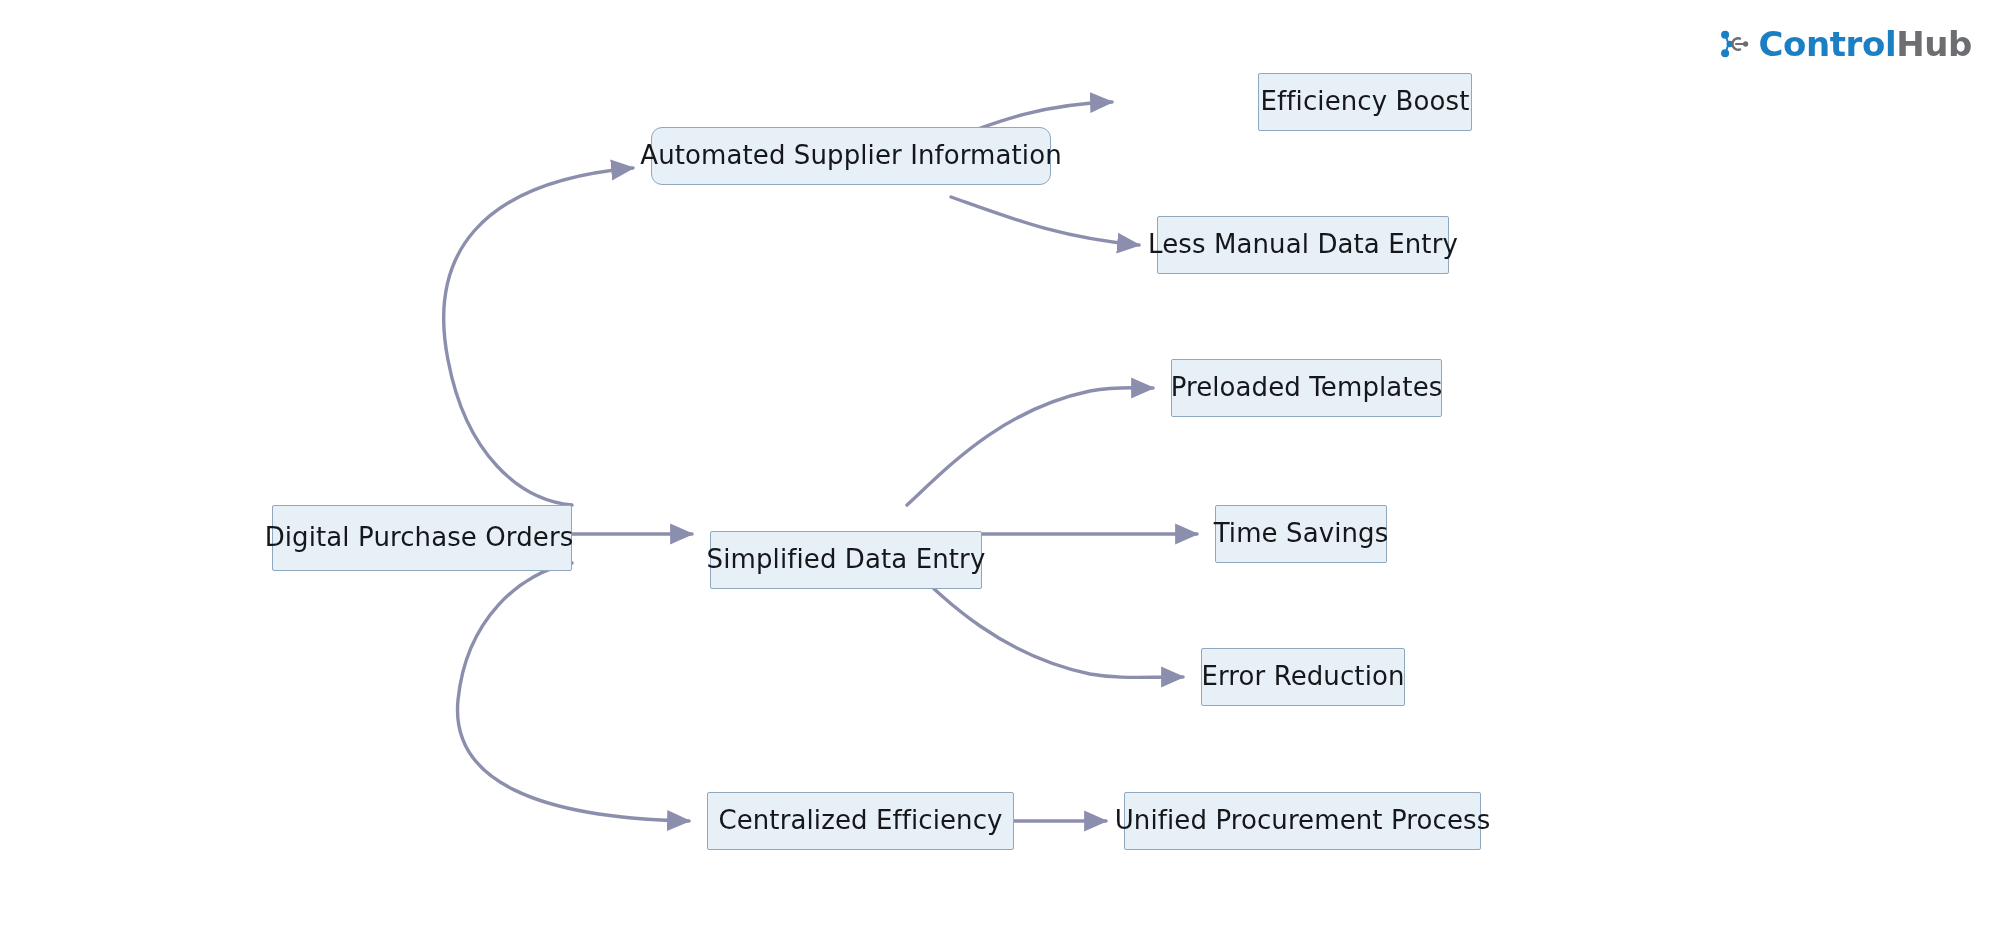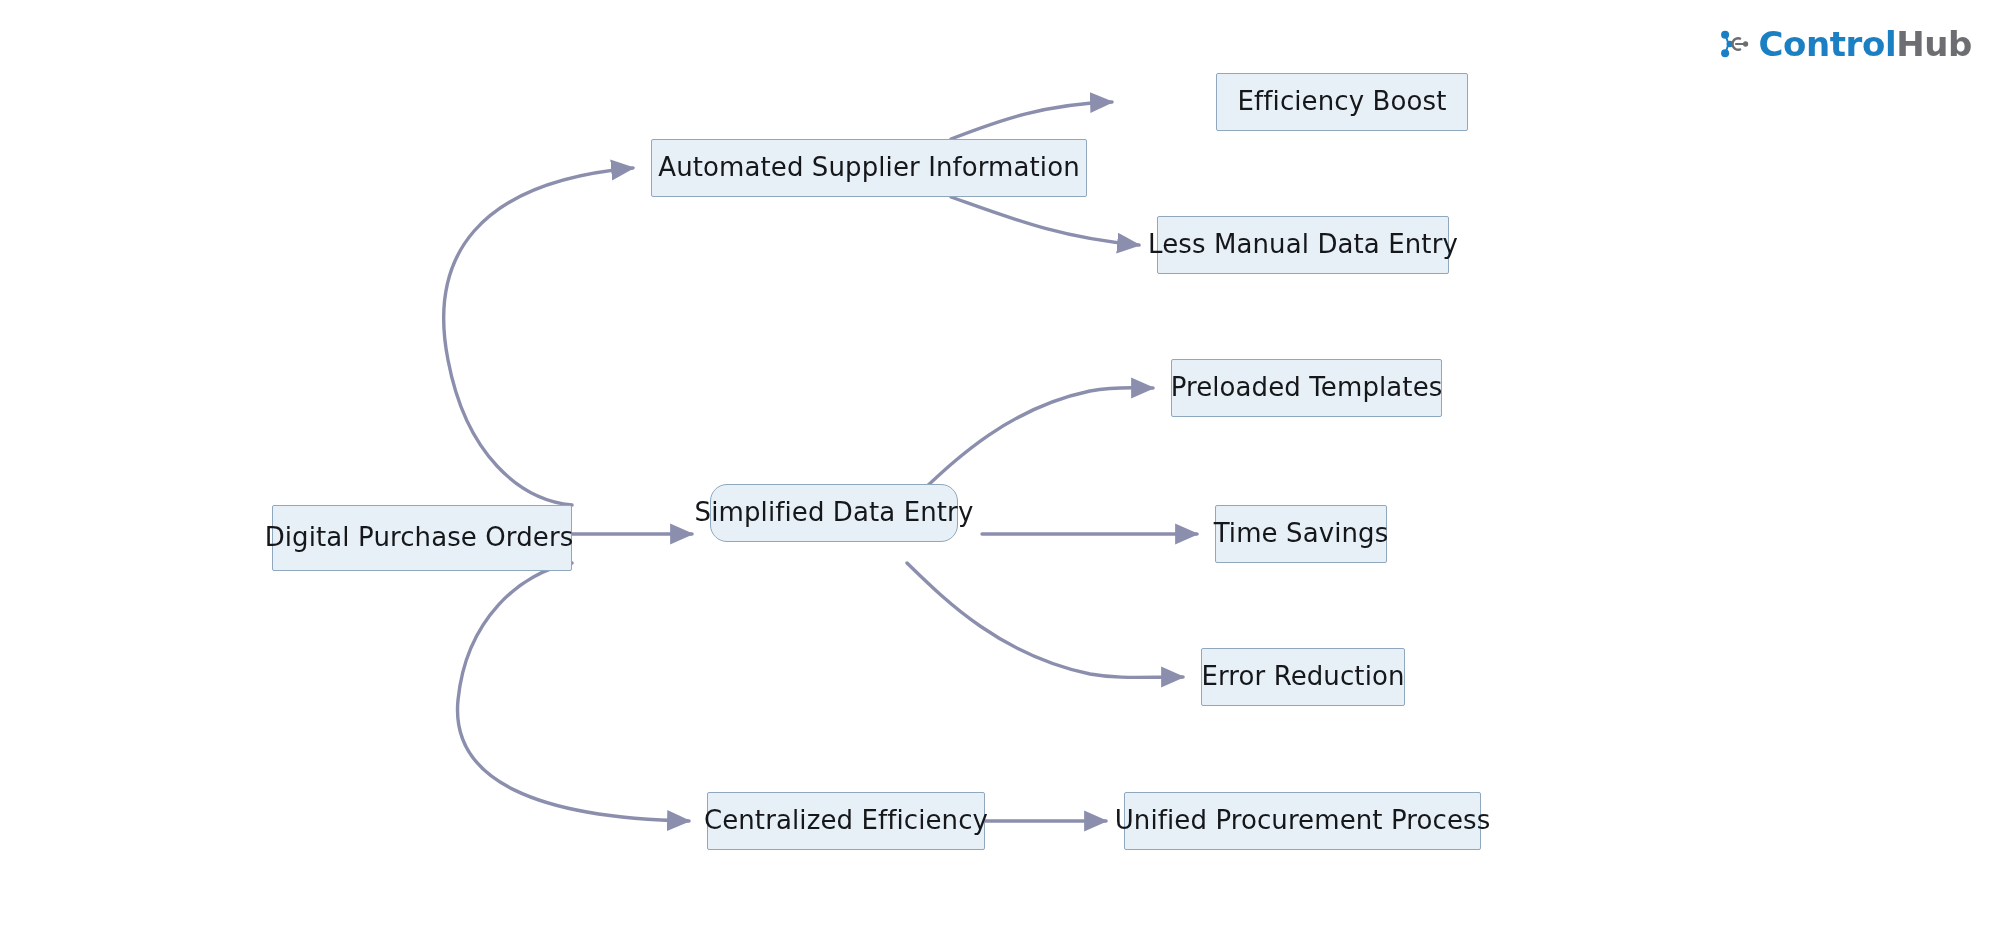--- a/index.html
+++ b/index.html
@@ -132,33 +132,33 @@
         <path d="M 907 563 C 945 600 1000 655 1090 674 C 1118 679 1142 677 1183 677"></path>
 
         <path d="M 985 821 L 1106 821"></path>
       </g>
     </svg>
 
     <div class="node" style="left:272px;  top:505px;  width:300px; height:66px;padding-left:12px;">
       <span>Digital Purchase Orders</span>
     </div>
 
-    <div class="node" style="left:651px;  top:139px;  width:436px; height:58px;">
+    <div class="node" style="left:651px;  top:127px;  width:400px; height:58px;border-radius:11px;">
       <span>Automated Supplier Information</span>
     </div>
 
-    <div class="node" style="left:710px;  top:484px;  width:248px; height:58px;border-radius:17px;">
+    <div class="node" style="left:710px;  top:531px;  width:272px; height:58px;">
       <span>Simplified Data Entry</span>
     </div>
 
-    <div class="node" style="left:707px;  top:792px;  width:278px; height:58px;">
+    <div class="node" style="left:707px;  top:792px;  width:307px; height:58px;">
       <span>Centralized Efficiency</span>
     </div>
 
-    <div class="node" style="left:1216px; top:73px;   width:252px; height:58px;">
+    <div class="node" style="left:1258px; top:73px;   width:214px; height:58px;">
       <span>Efficiency Boost</span>
     </div>
 
     <div class="node" style="left:1157px; top:216px;  width:292px; height:58px;">
       <span>Less Manual Data Entry</span>
     </div>
 
     <div class="node" style="left:1171px; top:359px;  width:271px; height:58px;">
       <span>Preloaded Templates</span>
     </div>

